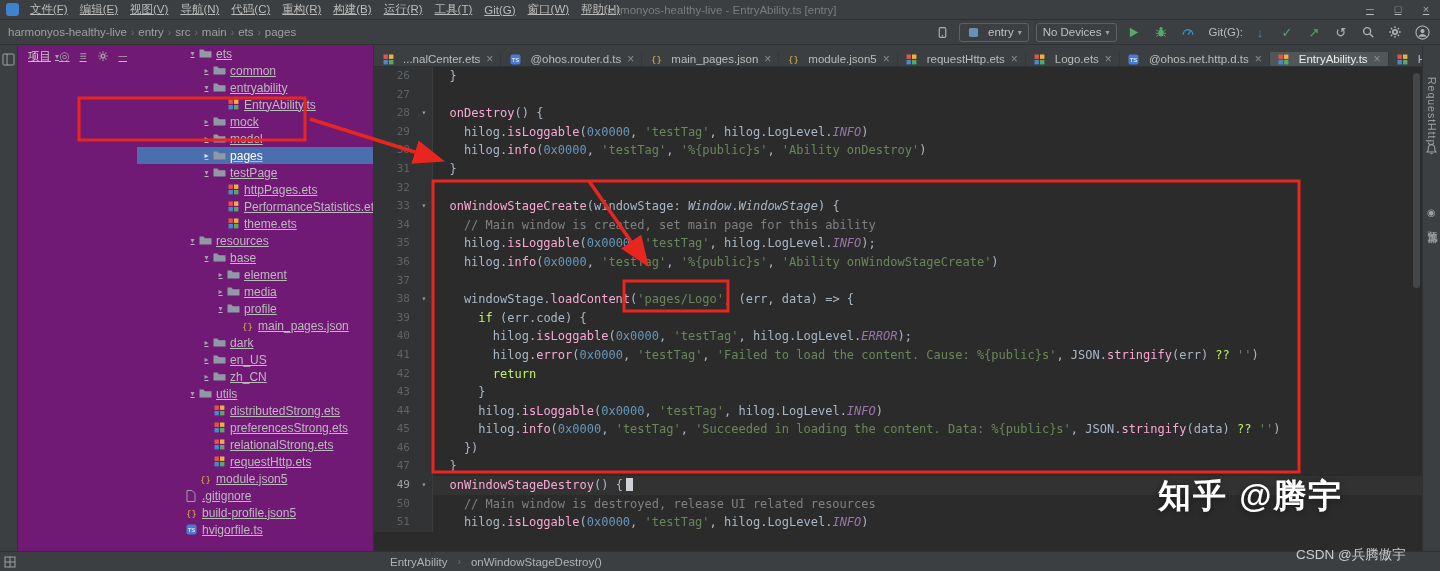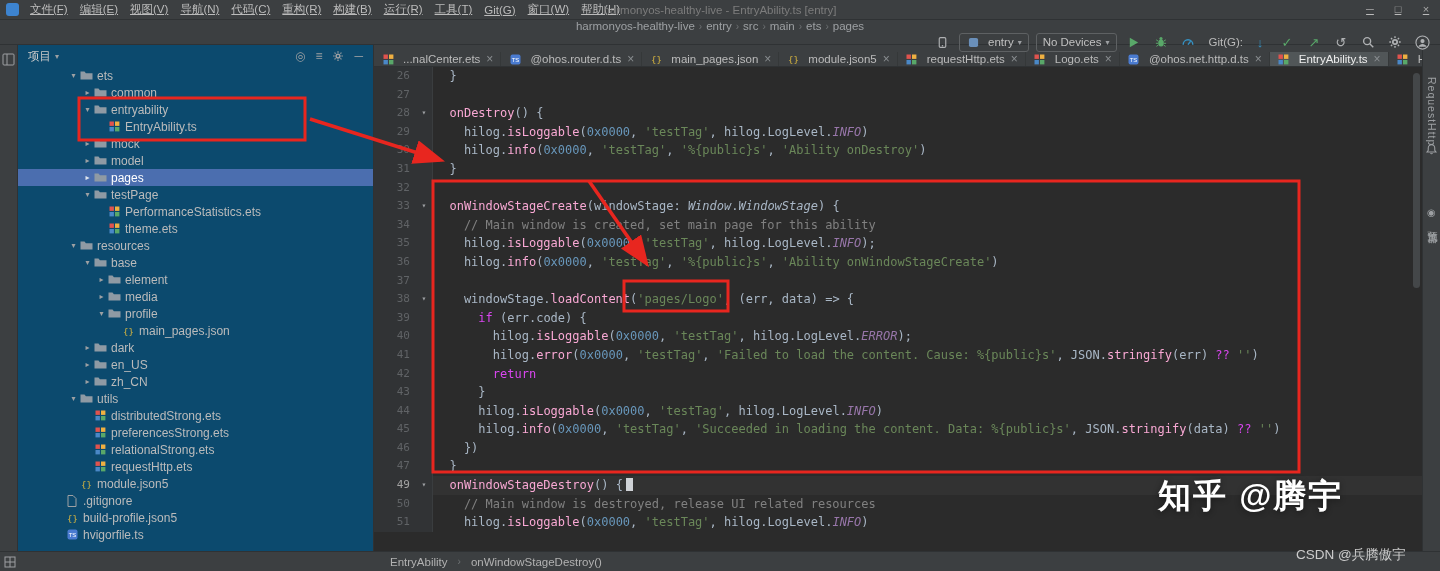--- a/index.html
+++ b/index.html
@@ -10,40 +10,40 @@
   
   .menubar { height:20px; display:flex; align-items:center; background:#3c3f41; border-bottom:1px solid #2f3234; position:relative; z-index:5;text-decoration:underline; }
   .logo { width:13px; height:13px; border-radius:3px; background:#3d84d0; margin:0 5px 0 6px; flex:none; }
   .menu-list { display:flex; align-items:center; height:100%; }
   .menu-item { padding:0 6px; font-size:11.5px; color:#bbbbbb; white-space:nowrap; }
   .win-title { position:absolute; left:50%; transform:translateX(-50%); color:#7c7c7c; font-size:11.5px; white-space:nowrap; }
   .win-controls { margin-left:auto; display:flex; }
   .win-controls span { width:28px; text-align:center; color:#a7a7a7; font-size:11px; line-height:19px; }
 
   
-  .toolbar { height:25px; display:flex; align-items:center; background:#3c3f41; border-bottom:1px solid #2f3234; padding:0 8px; position:relative; z-index:5;flex-direction:column; }
+  .toolbar { height:25px; display:flex; align-items:center; background:#3c3f41; border-bottom:1px solid #2f3234; padding:0 8px; position:relative; z-index:5; }
   .nav-bc { display:flex; align-items:center; font-size:11.5px; color:#9da0a3; white-space:nowrap; }
   .bc-sep { color:#6e7173; margin:0 4px; font-size:10px; }
   .tb-right { margin-left:auto; display:flex; align-items:center; gap:7px; }
   .tbtn { display:inline-flex; align-items:center; justify-content:center; width:20px; height:20px; }
   .glyph { font-size:13px; line-height:1; }
   .select { display:flex; align-items:center; gap:4px; height:19px; padding:0 6px; border:1px solid #5e6163; border-radius:3px; font-size:11.5px; color:#c0c0c0; }
   .chev { font-size:8px; color:#9da0a3; }
   .git-label { font-size:11.5px; color:#bbbbbb; margin-left:4px; }
 
   
   .main { display:flex; height:506px; }
   .stripe { width:18px; background:#3c3f41; position:relative; flex:none; }
   .stripe.left  { border-right:1px solid #2f3234; }
   .stripe.right { border-left:1px solid #2f3234; }
   .sicon { position:absolute; left:2px; display:inline-flex; }
   .vlabel { position:absolute; left:3px; writing-mode:vertical-rl; font-size:10.5px; color:#9da0a3; letter-spacing:1px; white-space:nowrap; }
 
   
-  .project-panel { width:355px; background:#0c4a6e; display:flex; flex-direction:column; overflow:hidden; flex:none; }
+  .project-panel { width:355px; background:#701a75; display:flex; flex-direction:row; overflow:hidden; flex:none;text-decoration:underline; }
   .panel-header { height:22px; display:flex; align-items:center; padding:0 0 0 10px; font-size:11.5px; flex:none; }
   .panel-title { color:#c8c8c8; }
   .panel-header .chev { margin-left:4px; }
   .ph-icons { margin-left:auto; margin-right:10px; display:flex; align-items:center; gap:10px; color:#9da0a3; font-size:12px; }
   .ph-icons span { display:inline-flex; align-items:center; }
   .tree { flex:1; overflow:hidden; font-size:12px; }
   .tree-row { height:17px; display:flex; align-items:center; white-space:nowrap; color:#bbbbbb; }
   .tree-row.selected { background:#4b6eaf; color:#ffffff; }
   .tchev { width:11px; font-size:8px; color:#9da0a3; text-align:center; flex:none; }
   .tree-row.selected .tchev { color:#dfe5ee; }
@@ -58,21 +58,21 @@
   .tab .close { color:#8a8e91; font-size:12px; margin-left:2px; }
 
   .code-wrap { position:relative; flex:1; background:#2b2b2b; overflow:hidden; }
   .code-line { display:flex; height:18.6px; font-family:"DejaVu Sans Mono","Liberation Mono",monospace; font-size:12px; line-height:18.6px; }
   .gut { width:59px; flex:none; background:#313335; border-right:1px solid #3a3d3f; display:flex; color:#606366; font-size:11px; }
   .gut .ln { flex:1; text-align:right; padding-right:6px; }
   .gut .fold { width:16px; font-size:8px; color:#9da0a3; text-align:center; }
   .code-line.current .ln { color:#a4a4a4; }
   .code-line.current .ct { background:#323232; }
   .ct { flex:1; white-space:pre; padding-left:2px; }
-  .tok-pl{color:#a9b7c6} .tok-kw{color:#d946ef} .tok-fn{color:#f9a8d4} .tok-str{color:#6a8759}
+  .tok-pl{color:#a9b7c6} .tok-kw{color:#bef264} .tok-fn{color:#f9a8d4} .tok-str{color:#6a8759}
   .tok-num{color:#6897bb} .tok-cm{color:#808080} .tok-cls{color:#a9b7c6;font-style:italic} .tok-fld{color:#9876aa;font-style:italic}
   .caret { display:inline-block; width:7px; height:13px; background:#cfd2d6; vertical-align:-2px; margin-left:3px; }
   .vscroll { position:absolute; right:2px; top:6px; width:7px; height:215px; border-radius:4px; background:#5a5f63; opacity:.55; }
 
   
   .statusbar { height:20px; background:#3c3f41; border-top:1px solid #2f3234; display:flex; align-items:center; font-size:11.5px; color:#b2b2b2; position:relative; z-index:5; }
   .sb-icon { width:20px; display:inline-flex; justify-content:center; }
   .sb-bc { position:absolute; left:390px; display:flex; align-items:center; gap:6px; }
 
   
@@ -294,20 +294,32 @@
           <div class="tree-row" style="padding-left: 78px;">
             <span class="tchev"></span>
             <span class="ficon">
               <svg width="11" height="11" viewBox="0 0 11 11">
                 <rect x="0.5" y="0.5" width="4.4" height="4.4" fill="#e0534e"></rect>
                 <rect x="6" y="0.5" width="4.4" height="4.4" fill="#efb041"></rect>
                 <rect x="0.5" y="6" width="4.4" height="4.4" fill="#4a88c7"></rect>
                 <rect x="6" y="6" width="4.4" height="4.4" fill="#59a869"></rect>
               </svg>
             </span>
+            <span class="tlabel">httpPages.ets</span>
+          </div>
+          <div class="tree-row" style="padding-left: 78px;">
+            <span class="tchev"></span>
+            <span class="ficon">
+              <svg width="11" height="11" viewBox="0 0 11 11">
+                <rect x="0.5" y="0.5" width="4.4" height="4.4" fill="#e0534e"></rect>
+                <rect x="6" y="0.5" width="4.4" height="4.4" fill="#efb041"></rect>
+                <rect x="0.5" y="6" width="4.4" height="4.4" fill="#4a88c7"></rect>
+                <rect x="6" y="6" width="4.4" height="4.4" fill="#59a869"></rect>
+              </svg>
+            </span>
             <span class="tlabel">PerformanceStatistics.ets</span>
           </div>
           <div class="tree-row" style="padding-left: 78px;">
             <span class="tchev"></span>
             <span class="ficon">
               <svg width="11" height="11" viewBox="0 0 11 11">
                 <rect x="0.5" y="0.5" width="4.4" height="4.4" fill="#e0534e"></rect>
                 <rect x="6" y="0.5" width="4.4" height="4.4" fill="#efb041"></rect>
                 <rect x="0.5" y="6" width="4.4" height="4.4" fill="#4a88c7"></rect>
                 <rect x="6" y="6" width="4.4" height="4.4" fill="#59a869"></rect>

